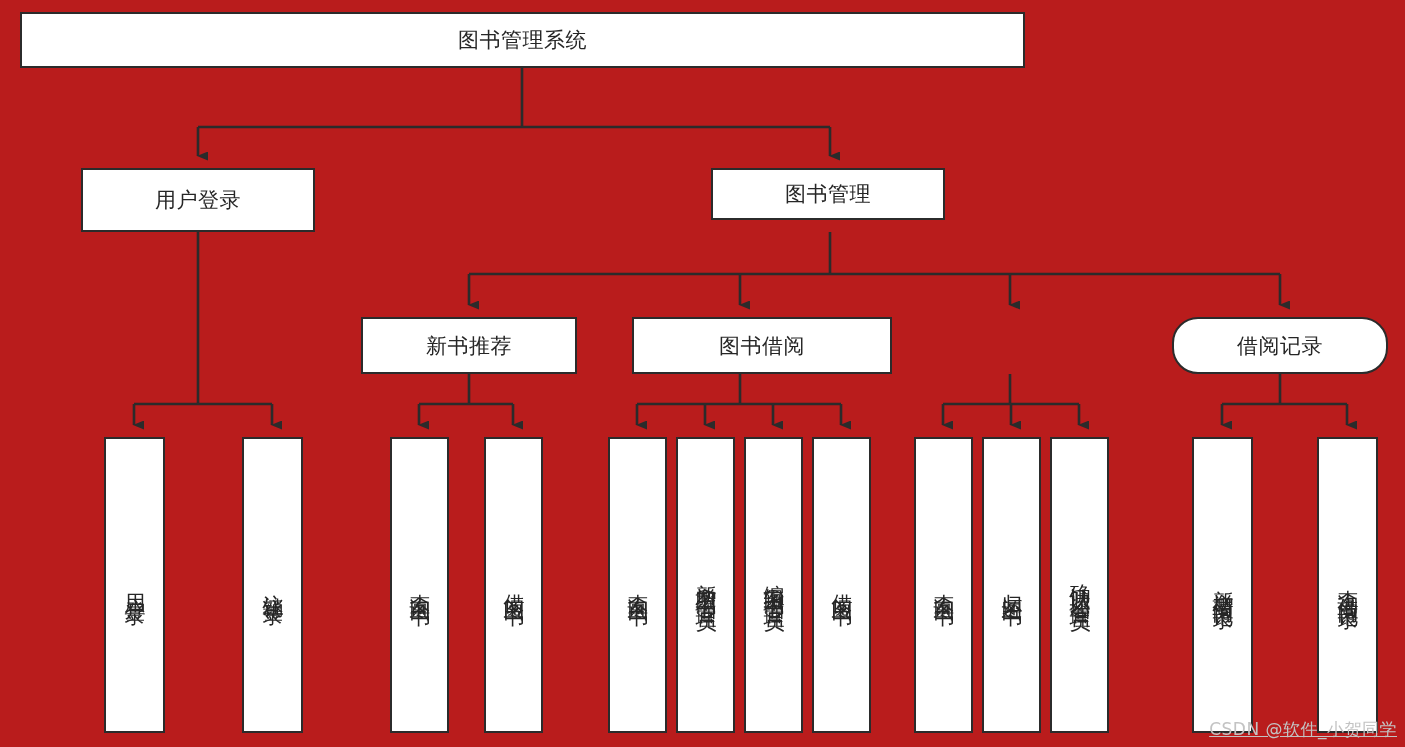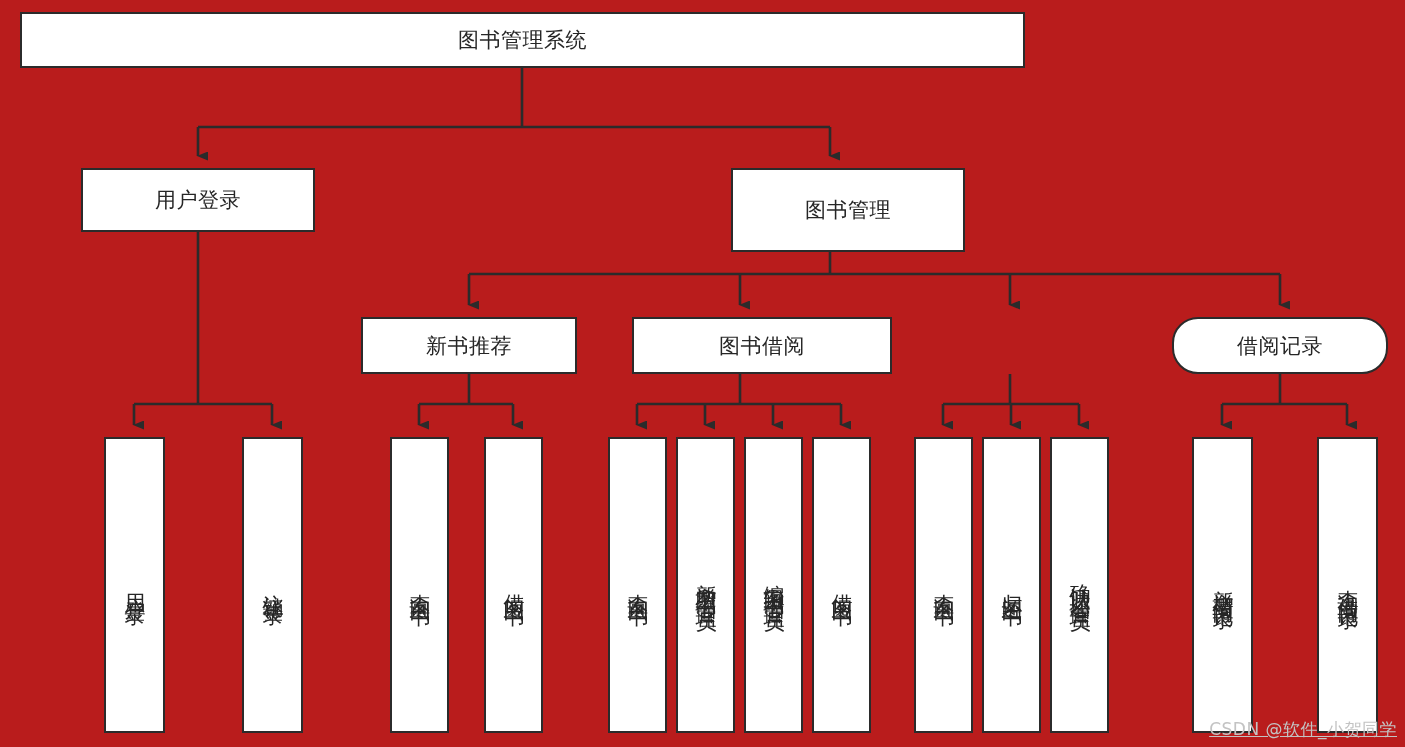--- a/index.html
+++ b/index.html
@@ -118,21 +118,21 @@
     </g>
   </svg>
 
   <div class="node-box h-node" style="left:20px; top:12px; width:1005px; height:56px;">
     <span class="h-label">图书管理系统</span>
   </div>
 
   <div class="node-box h-node" style="left:81px; top:168px; width:234px; height:64px;">
     <span class="h-label">用户登录</span>
   </div>
-  <div class="node-box h-node" style="left:711px; top:168px; width:234px; height:84px;margin-left:20px;">
+  <div class="node-box h-node" style="left:711px; top:168px; width:234px; height:52px;">
     <span class="h-label">图书管理</span>
   </div>
 
   <div class="node-box h-node" style="left:361px; top:317px; width:216px; height:57px;">
     <span class="h-label">新书推荐</span>
   </div>
   <div class="node-box h-node" style="left:632px; top:317px; width:260px; height:57px;">
     <span class="h-label">图书借阅</span>
   </div>
   <div class="node-box h-node" style="left:1172px; top:317px; width:216px; height:57px;border-radius:26px;">

